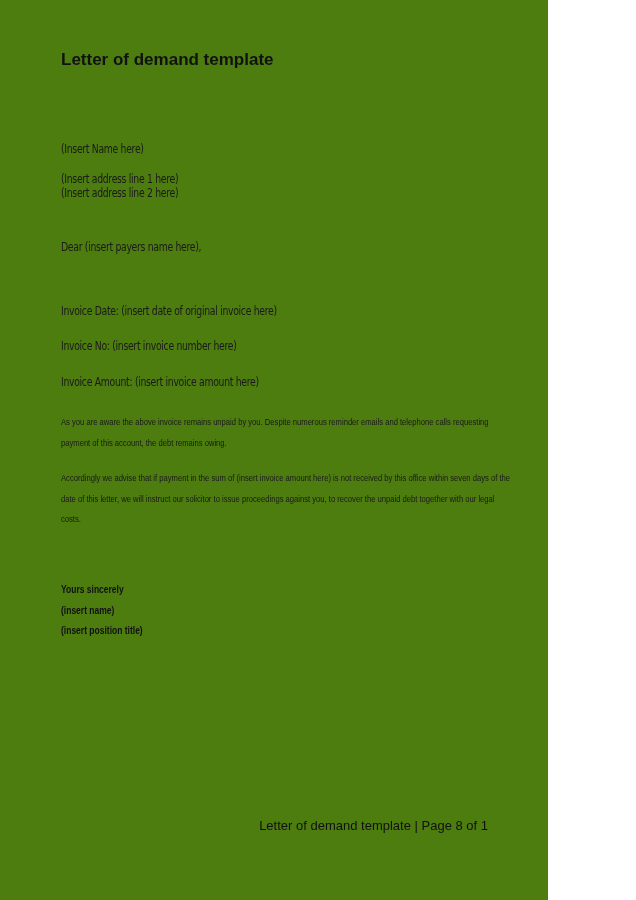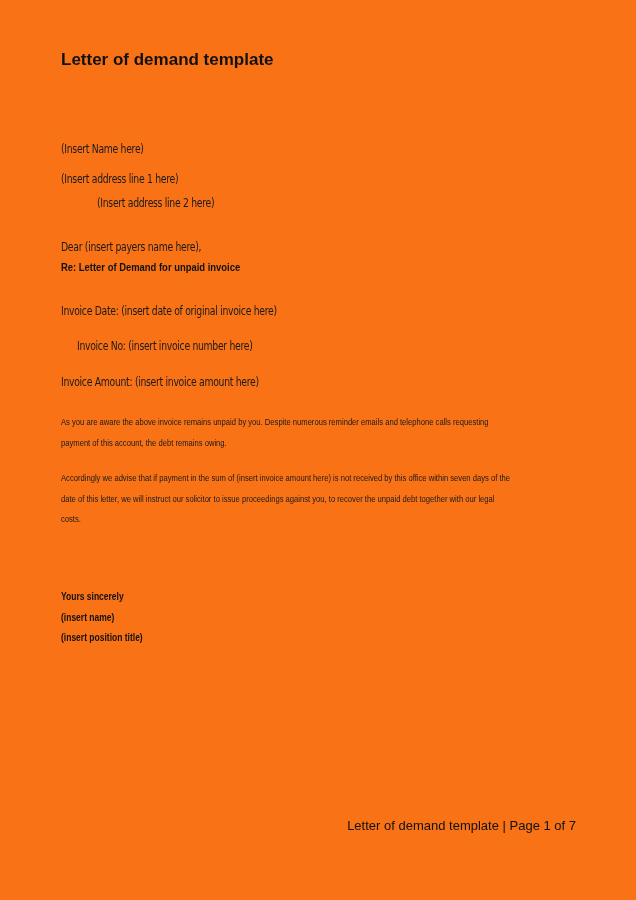--- a/index.html
+++ b/index.html
@@ -10,22 +10,22 @@
     body {
       width: 636px;
       height: 900px;
       position: relative;
       overflow: hidden;
       color: #111111;
     }
     .page {
       position: absolute;
       left: 0; top: 0;
-      width: 636px; height: 900px;
-      background: #f97316;
+      width: 548px; height: 900px;
+      background: #4d7c0f;
     }
     .title {
       position: absolute;
       left: 61px;
       top: 50px;
       font-family: "Liberation Sans", sans-serif;
       font-weight: bold;
       font-size: 17px;
       line-height: 20px;
       color: #111;
@@ -107,54 +107,51 @@
 <div class="page">
 
   <div class="title">Letter of demand template</div>
 
   <div class="body-text" style="top:142px;">
     <span class="condensed">(Insert Name here)</span>
   </div>
   <div class="body-text" style="top:172px;">
     <span class="condensed">(Insert address line 1 here)</span>
   </div>
-  <div class="body-text" style="top:196px;margin-left:36px;">
+  <div class="body-text" style="top:186px;">
     <span class="condensed">(Insert address line 2 here)</span>
   </div>
 
   <div class="body-text" style="top:240px;">
     <span class="condensed">Dear (insert payers name here),</span>
   </div>
 
-  <div class="re-line">
-    <span class="condensed">Re:  Letter of Demand for unpaid invoice</span>
-  </div>
 
   <div class="body-text" style="top:304px;">
     <span class="condensed">Invoice Date: (insert date of original invoice here)</span>
   </div>
-  <div class="body-text" style="top:339px;margin-left:16px;">
+  <div class="body-text" style="top:339px;">
     <span class="condensed">Invoice No: (insert invoice number here)</span>
   </div>
   <div class="body-text" style="top:375px;text-decoration:underline;">
     <span class="condensed">Invoice Amount: (insert invoice amount here)</span>
   </div>
 
   <div class="para" style="top:412px;">
     <span class="line">As you are aware the above invoice remains unpaid by you.  Despite numerous reminder emails and telephone calls requesting</span>
     <span class="line">payment of this account, the debt remains owing.</span>
   </div>
 
   <div class="para" style="top:468px;">
     <span class="line">Accordingly we advise that if payment in the sum of (insert invoice amount here) is not received by this office within seven days of the</span>
     <span class="line">date of this letter, we will instruct our solicitor to issue proceedings against you, to recover the unpaid debt together with our legal</span>
     <span class="line">costs.</span>
   </div>
 
-  <div class="sign" style="top:580px;margin-top:7px;">
+  <div class="sign" style="top:580px;">
     <span class="line">Yours sincerely</span>
     <span class="line">(insert name)</span>
     <span class="line">(insert position title)</span>
   </div>
 
-  <div class="footer">Letter of demand template | Page 1 of 7</div>
+  <div class="footer">Letter of demand template | Page 8 of 1</div>
 
 </div>
 
 </body></html>

